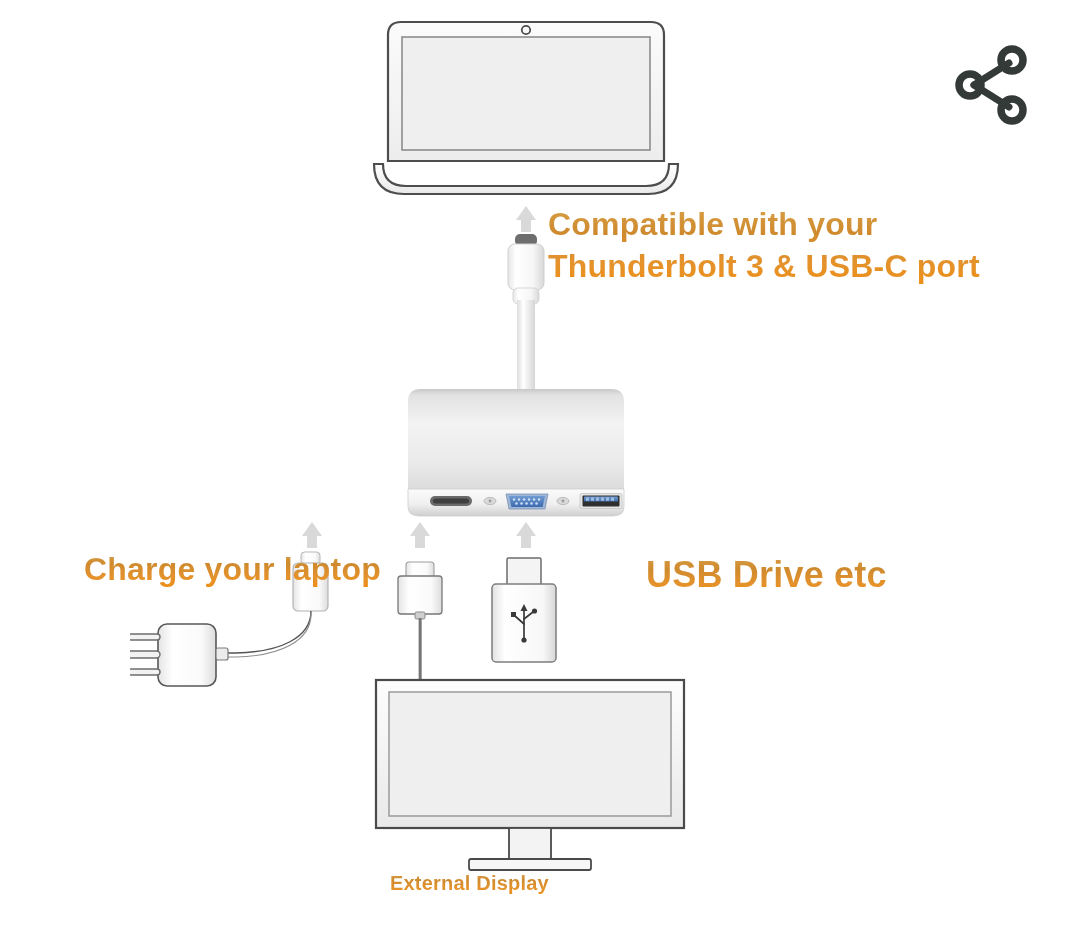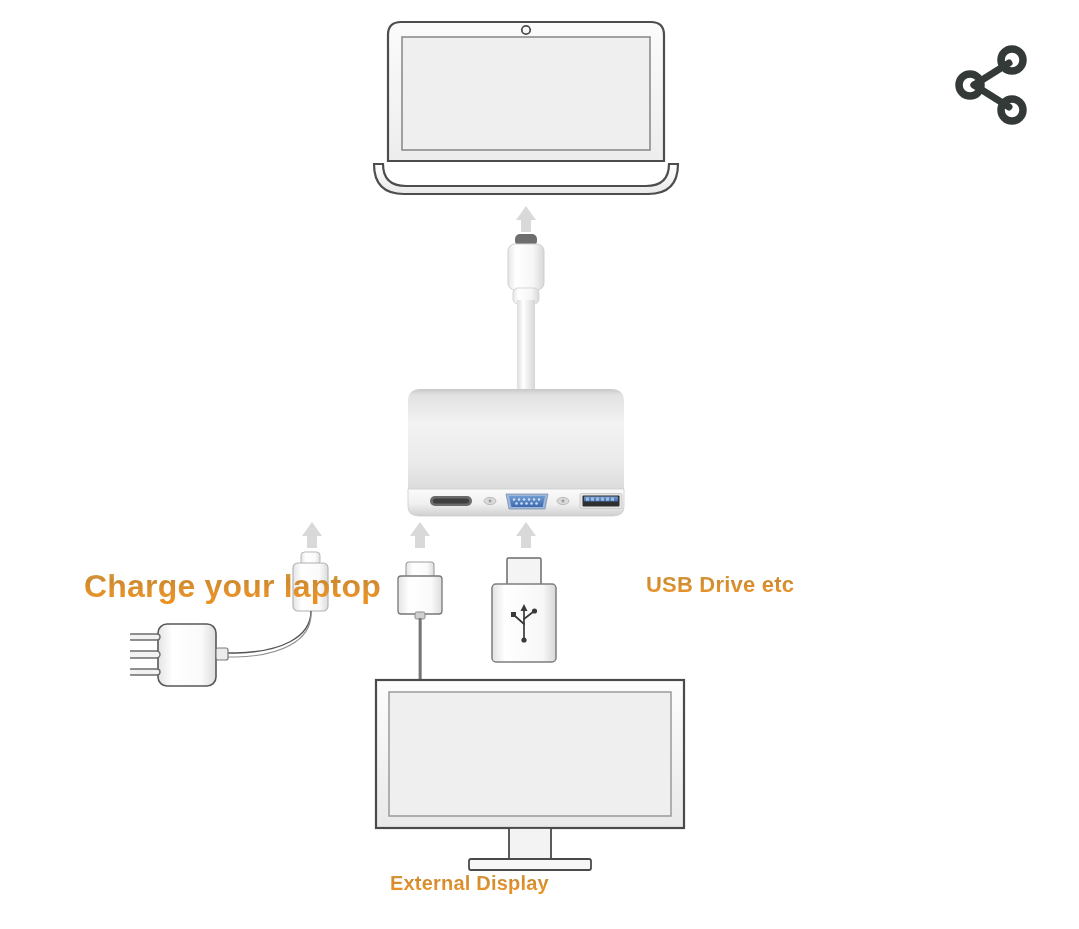--- a/index.html
+++ b/index.html
@@ -26,22 +26,22 @@
     background: linear-gradient(180deg, #d9a24a 0%, #cf8a2e 35%, #e4922c 70%, #ee8f16 100%);
     -webkit-background-clip: text;
     background-clip: text;
     color: transparent;
     -webkit-text-fill-color: transparent;
     letter-spacing: 0.2px;
   }
   .cap-line { display: block; }
 
   #cap-compatible { left: 548px; top: 203px; font-size: 32px; line-height: 42px; }
-  #cap-charge     { left: 84px;  top: 568px; font-size: 32px; }
-  #cap-usb        { left: 646px; top: 572px; font-size: 22px; }
+  #cap-charge     { left: 84px;  top: 551px; font-size: 32px; }
+  #cap-usb        { left: 646px; top: 554px; font-size: 36px; }
   #cap-display    { left: 390px; top: 872px; font-size: 20px; }
 
   
   #share-icon { left: 952px; top: 45px; width: 80px; height: 80px; }
 
   
   #laptop { left: 366px; top: 8px; width: 320px; height: 190px; }
 
   
   #usbc-top { left: 486px; top: 200px; width: 80px; height: 200px; }
@@ -281,20 +281,24 @@
       <rect x="4" y="4" width="308" height="148" fill="url(#bezelGrad)" stroke="#4a4a4a" stroke-width="2.2"></rect>
 
       <rect x="17" y="16" width="282" height="124" fill="#efefef" stroke="#9a9a9a" stroke-width="1.5"></rect>
 
       <rect x="137" y="152" width="42" height="33" fill="#f3f3f3" stroke="#4a4a4a" stroke-width="1.8"></rect>
 
       <rect x="97" y="183" width="122" height="11" rx="2" fill="#f6f6f6" stroke="#4a4a4a" stroke-width="1.8"></rect>
     </svg>
   </div>
 
+  <div class="caption" id="cap-compatible">
+    <span class="cap-line">Compatible with your</span>
+    <span class="cap-line">Thunderbolt 3 &amp; USB-C port</span>
+  </div>
 
   <div class="caption" id="cap-charge">Charge your laptop</div>
 
   <div class="caption" id="cap-usb">USB Drive etc</div>
 
   <div class="caption" id="cap-display">External Display</div>
 
 </div>
 
 </body></html>

